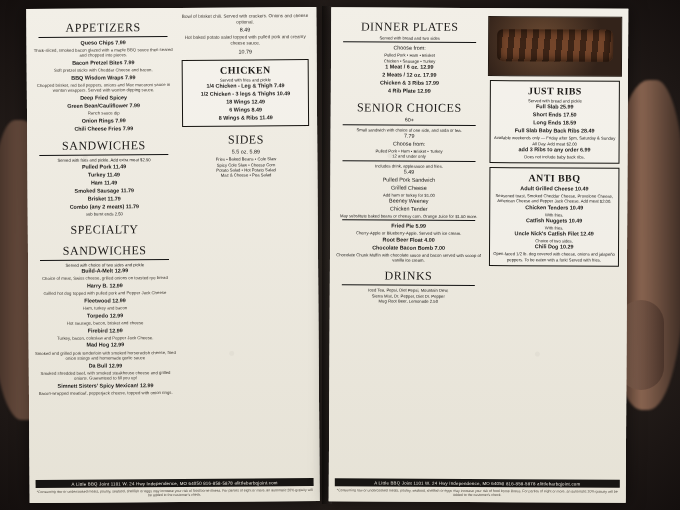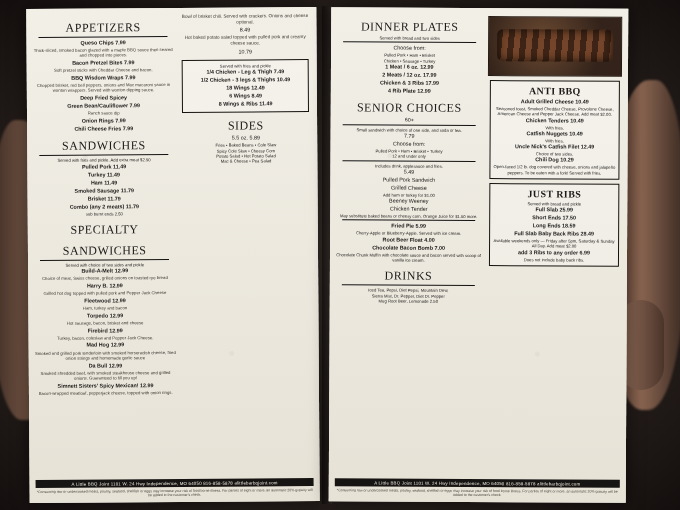--- a/index.html
+++ b/index.html
@@ -206,20 +206,21 @@
 
     <div class="col narrow">
       <div class="sub">Bowl of brisket chili. Served with crackers. Onions and cheese optional.</div>
       <div class="item center">8.49</div>
 
 
       <div class="sub">Hot baked potato salad topped with pulled pork and creamy cheese sauce.</div>
       <div class="item center">10.79</div>
 
       <div class="box">
+        <h3>CHICKEN</h3>
         <div class="tiny center">Served with fries and pickle</div>
         <div class="item center">
           <span class="nm">1/4 Chicken - Leg &amp; Thigh</span>
           <span class="nm">7.49</span>
         </div>
         <div class="item center">
           <span class="nm">1/2 Chicken - 3 legs &amp; Thighs</span>
           <span class="nm">10.49</span>
         </div>
         <div class="item center">
@@ -319,20 +320,47 @@
       <div class="rule"></div>
       <div class="tiny center">Iced Tea, Pepsi, Diet Pepsi, Mountain Dew,</div>
       <div class="tiny center">Sierra Mist, Dr. Pepper, Diet Dr. Pepper</div>
       <div class="tiny center">Mug Root Beer, Lemonade  2.50</div>
     </div>
 
     <div class="col narrow">
       <div class="photo ribs"></div>
 
       <div class="box">
+        <h3>JUST RIBS</h3>
+        <div class="tiny center">Served with bread and pickle</div>
+        <div class="item center">
+          <span class="nm">Full Slab</span>
+          <span class="nm">25.99</span>
+        </div>
+        <div class="item center">
+          <span class="nm">Short Ends</span>
+          <span class="nm">17.50</span>
+        </div>
+        <div class="item center">
+          <span class="nm">Long Ends</span>
+          <span class="nm">18.59</span>
+        </div>
+        <div class="item center">
+          <span class="nm">Full Slab Baby Back Ribs</span>
+          <span class="nm">28.49</span>
+        </div>
+        <div class="tiny center">Available weekends only — Friday after 5pm, Saturday &amp; Sunday All Day. Add meat $2.00</div>
+        <div class="item center">
+          <span class="nm">add 3 Ribs to any order</span>
+          <span class="nm">6.99</span>
+        </div>
+        <div class="tiny center">Does not include baby back ribs.</div>
+      </div>
+
+      <div class="box">
         <h3>ANTI BBQ</h3>
         <div class="item center">
           <span class="nm">Adult Grilled Cheese</span>
           <span class="nm">10.49</span>
         </div>
         <div class="tiny center">Seasoned toast, Smoked Cheddar Cheese, Provolone Cheese, American Cheese and Pepper Jack Cheese. Add meat $2.00.</div>
         <div class="item center">
           <span class="nm">Chicken Tenders</span>
           <span class="nm">10.49</span>
         </div>
@@ -345,47 +373,20 @@
         <div class="item center">
           <span class="nm">Uncle Nick's Catfish Filet</span>
           <span class="nm">12.49</span>
         </div>
         <div class="tiny center">Choice of two sides.</div>
         <div class="item center">
           <span class="nm">Chili Dog</span>
           <span class="nm">10.29</span>
         </div>
         <div class="tiny center">Open-faced 1/2 lb. dog covered with cheese, onions and jalapeño peppers. To be eaten with a fork! Served with fries.</div>
-      </div>
-
-      <div class="box">
-        <h3>JUST RIBS</h3>
-        <div class="tiny center">Served with bread and pickle</div>
-        <div class="item center">
-          <span class="nm">Full Slab</span>
-          <span class="nm">25.99</span>
-        </div>
-        <div class="item center">
-          <span class="nm">Short Ends</span>
-          <span class="nm">17.50</span>
-        </div>
-        <div class="item center">
-          <span class="nm">Long Ends</span>
-          <span class="nm">18.59</span>
-        </div>
-        <div class="item center">
-          <span class="nm">Full Slab Baby Back Ribs</span>
-          <span class="nm">28.49</span>
-        </div>
-        <div class="tiny center">Available weekends only — Friday after 5pm, Saturday &amp; Sunday All Day. Add meat $2.00</div>
-        <div class="item center">
-          <span class="nm">add 3 Ribs to any order</span>
-          <span class="nm">6.99</span>
-        </div>
-        <div class="tiny center">Does not include baby back ribs.</div>
       </div>
     </div>
   </div>
 
   <div class="footer">
     <div class="footbar">A Little BBQ Joint   1101 W. 24 Hwy  Independence, MO 64050   816-858-5878   alittlebarbqjoint.com</div>
     <div class="disclaim">*Consuming raw or undercooked meats, poultry, seafood, shellfish or eggs may increase your risk of food borne illness. For parties of eight or more, an automatic 20% gratuity will be added to the customer's check.</div>
   </div>
 </div>
 

